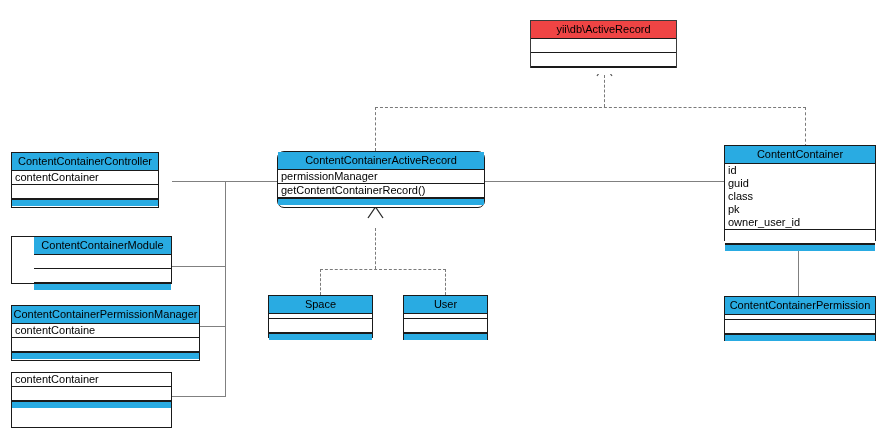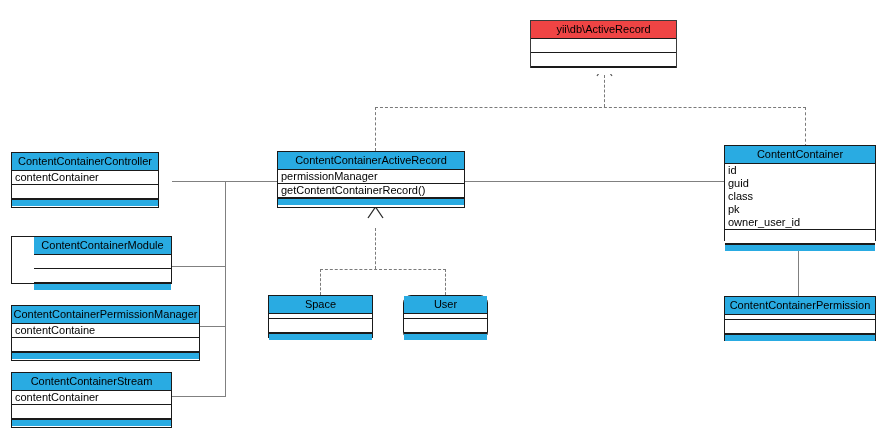--- a/index.html
+++ b/index.html
@@ -171,31 +171,30 @@
     <div class="compartment">
       <div class="row">contentContaine</div>
     </div>
     <div class="compartment">
       <div class="row empty-row"></div>
     </div>
     <div class="ftr"></div>
   </div>
 
   <div class="uml-box" style="left:11px; top:372px; width:161px; height:56px;">
-    <div class="hdr">ContentContainerStream</div>
     <div class="compartment">
       <div class="row">contentContainer</div>
     </div>
     <div class="compartment">
       <div class="row empty-row"></div>
     </div>
     <div class="ftr"></div>
   </div>
 
-  <div class="uml-box" style="left:277px; top:151px; width:188px; height:57px;">
+  <div class="uml-box" style="left:277px; top:151px; width:208px; height:57px;border-radius:7px;">
     <div class="hdr">ContentContainerActiveRecord</div>
     <div class="compartment">
       <div class="row">permissionManager</div>
     </div>
     <div class="compartment">
       <div class="row">getContentContainerRecord()</div>
     </div>
     <div class="ftr"></div>
   </div>
 
@@ -203,21 +202,21 @@
     <div class="hdr">Space</div>
     <div class="compartment">
       <div class="row empty-row" style="height:4px;"></div>
     </div>
     <div class="compartment">
       <div class="row empty-row"></div>
     </div>
     <div class="ftr"></div>
   </div>
 
-  <div class="uml-box" style="left:403px; top:295px; width:85px; height:45px;border-radius:8px;">
+  <div class="uml-box" style="left:403px; top:295px; width:85px; height:45px;">
     <div class="hdr">User</div>
     <div class="compartment">
       <div class="row empty-row" style="height:4px;"></div>
     </div>
     <div class="compartment">
       <div class="row empty-row"></div>
     </div>
     <div class="ftr"></div>
   </div>
 

